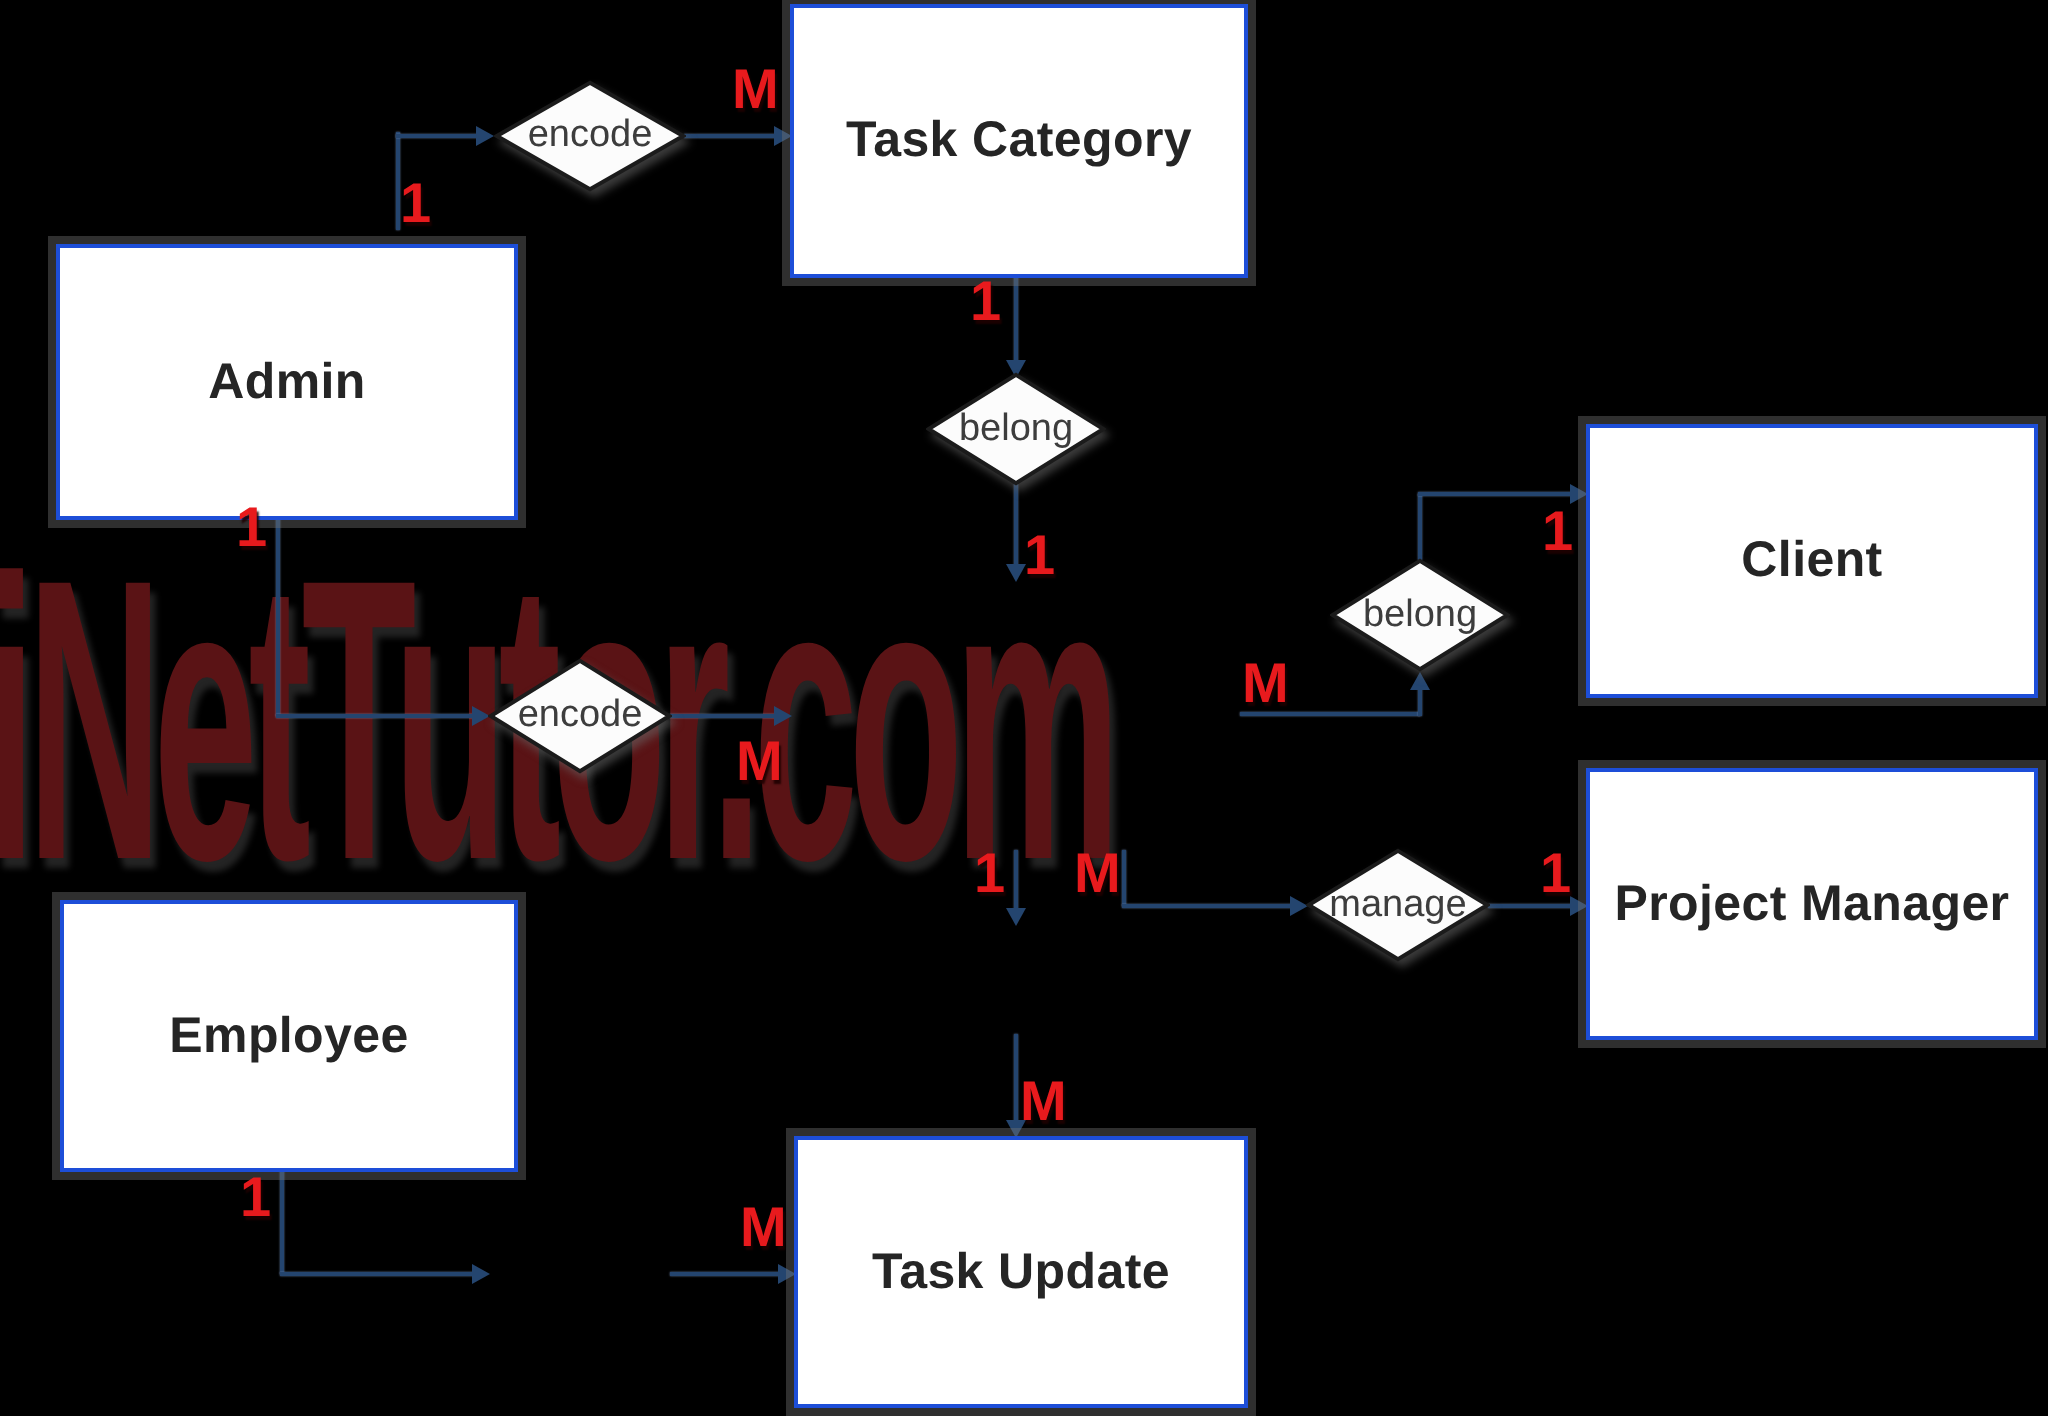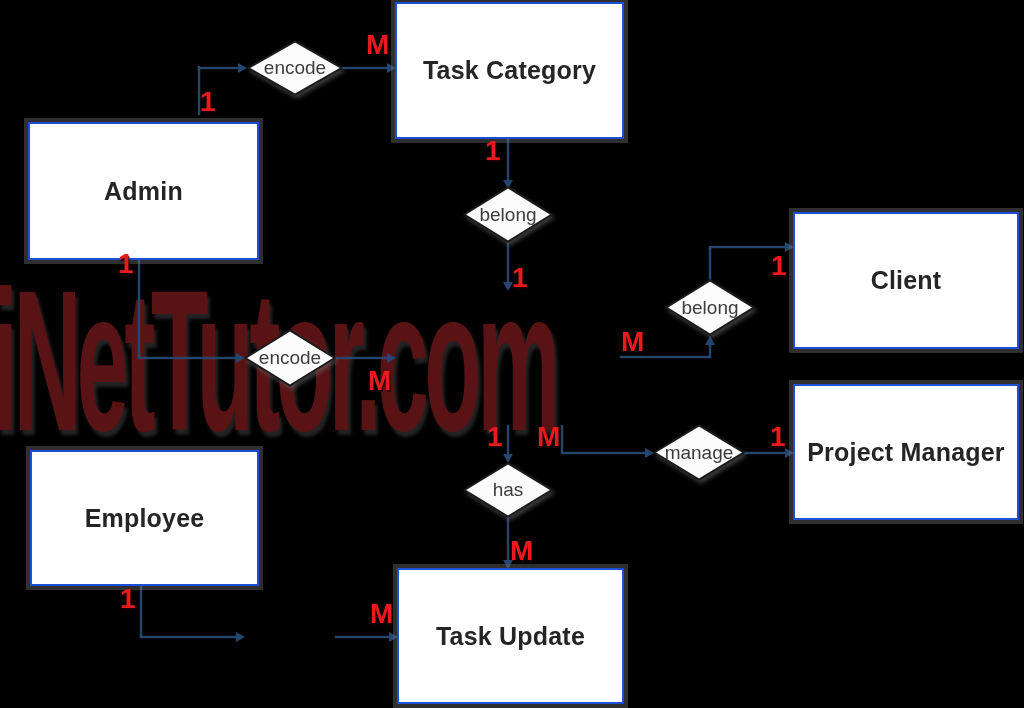--- a/index.html
+++ b/index.html
@@ -111,26 +111,20 @@
         <polygon points="50,1.5 98.5,30 50,58.5 1.5,30" vector-effect="non-scaling-stroke"></polygon>
       </svg>
     <span class="lbl">encode</span>
   </div>
   <div class="rel" style="left:653px;top:424px;width:92px;height:57px">
     <svg viewBox="0 0 100 60" preserveAspectRatio="none">
         <polygon points="50,1.5 98.5,30 50,58.5 1.5,30" vector-effect="non-scaling-stroke"></polygon>
       </svg>
     <span class="lbl">manage</span>
   </div>
-  <div class="rel" style="left:463px;top:462px;width:90px;height:56px">
-    <svg viewBox="0 0 100 60" preserveAspectRatio="none">
-        <polygon points="50,1.5 98.5,30 50,58.5 1.5,30" vector-effect="non-scaling-stroke"></polygon>
-      </svg>
-    <span class="lbl">has</span>
-  </div>
 
   <div class="card" style="left:200px;top:88px">1</div>
   <div class="card" style="left:366px;top:31px">M</div>
   <div class="card" style="left:485px;top:137px">1</div>
   <div class="card" style="left:512px;top:264px">1</div>
   <div class="card" style="left:118px;top:250px">1</div>
   <div class="card" style="left:368px;top:367px">M</div>
   <div class="card" style="left:621px;top:328px">M</div>
   <div class="card" style="left:771px;top:252px">1</div>
   <div class="card" style="left:537px;top:423px">M</div>

